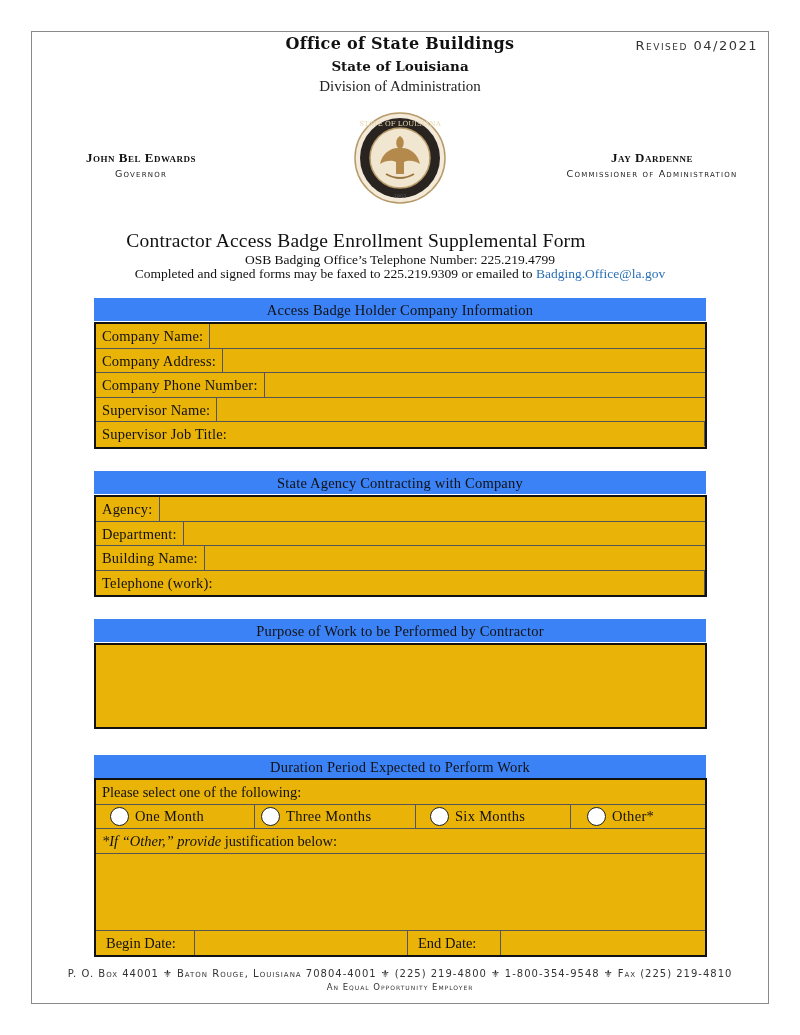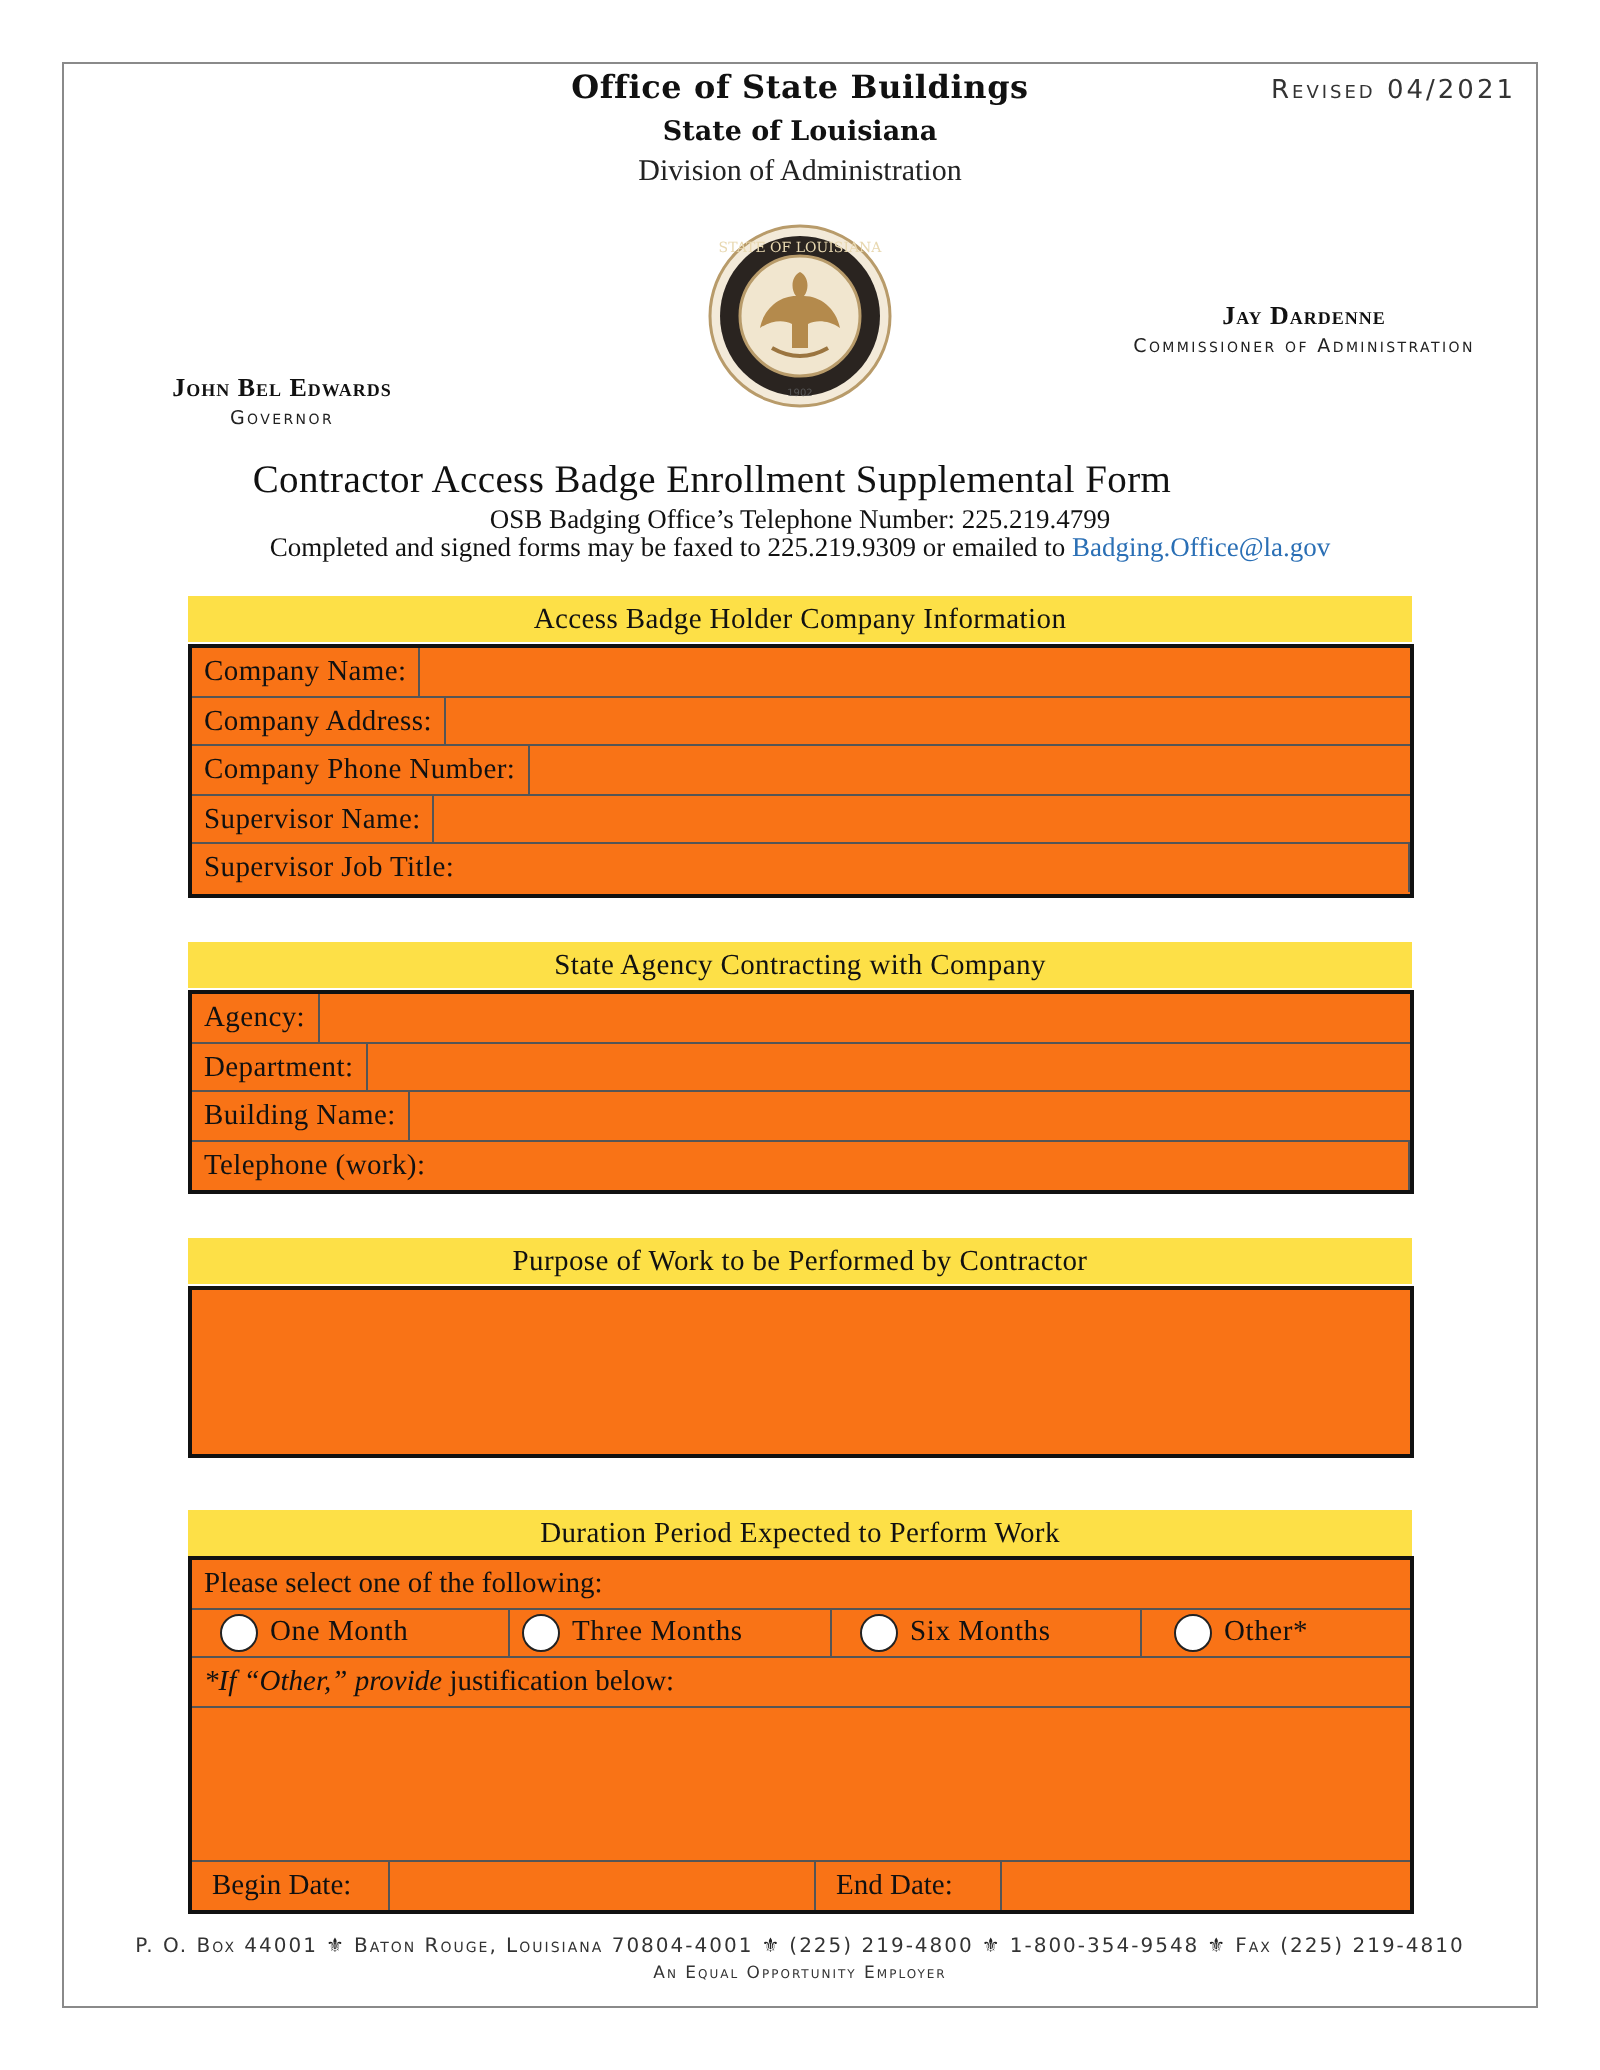--- a/index.html
+++ b/index.html
@@ -19,36 +19,36 @@
   .title-office { position: absolute; top: 34px; left: 0; width: 800px; text-align: center;
     font-family: "DejaVu Serif", serif; font-weight: bold; font-size: 16px; letter-spacing: .3px; }
   .title-state { position: absolute; top: 58px; left: 0; width: 800px; text-align: center;
     font-family: "DejaVu Serif", serif; font-weight: bold; font-size: 13.5px; }
   .title-division { position: absolute; top: 78px; left: 0; width: 800px; text-align: center;
     font-size: 15px; color: #222; }
 
   .official { position: absolute; top: 150px; text-align: center; }
   .official .name { font-size: 13px; font-weight: bold; letter-spacing: 0.5px; font-variant: small-caps; }
   .official .role { font-family: "DejaVu Sans", sans-serif; font-size: 9.5px; letter-spacing: 1.2px; font-variant: small-caps; margin-top: 2px; color: #222; }
-  .official.left { left: 62px; width: 158px; margin-top: 36px; }
+  .official.left { left: 62px; width: 158px; }
   .official.right { left: 548px; width: 208px; }
 
   .seal { position: absolute; left: 352px; top: 112px; width: 96px; height: 92px; }
 
   .form-title { position: absolute; top: 230px; left: 0; width: 712px; text-align: center; font-size: 19.5px; letter-spacing: 0.2px; }
   .form-phone { position: absolute; top: 252px; left: 0; width: 800px; text-align: center; font-size: 13.5px; }
   .form-submit { position: absolute; top: 266px; left: 0; width: 800px; text-align: center; font-size: 13.5px; }
   .form-submit a { color: #2a6fb5; }
 
   .section-head {
     position: absolute; left: 94px; width: 612px; height: 23px;
-    background: #fde047; text-align: center; font-size: 14.5px; line-height: 24px; letter-spacing: 0.2px;
+    background: #3b82f6; text-align: center; font-size: 14.5px; line-height: 24px; letter-spacing: 0.2px;
   }
   .box {
-    position: absolute; left: 94px; width: 613px; border: 2px solid #111; background: #f97316;
+    position: absolute; left: 94px; width: 613px; border: 2px solid #111; background: #eab308;
   }
   .row {
     display: flex; height: 24.5px; border-bottom: 1px solid #555; align-items: stretch;
   }
   .row:last-child { border-bottom: none; flex-direction: column; }
   .row .label {
     padding-left: 6px; padding-right: 6px; font-size: 14.5px; line-height: 24px;
     border-right: 1px solid #555; white-space: nowrap; letter-spacing: 0.2px;
   }
   .row .field { flex: 1; }

